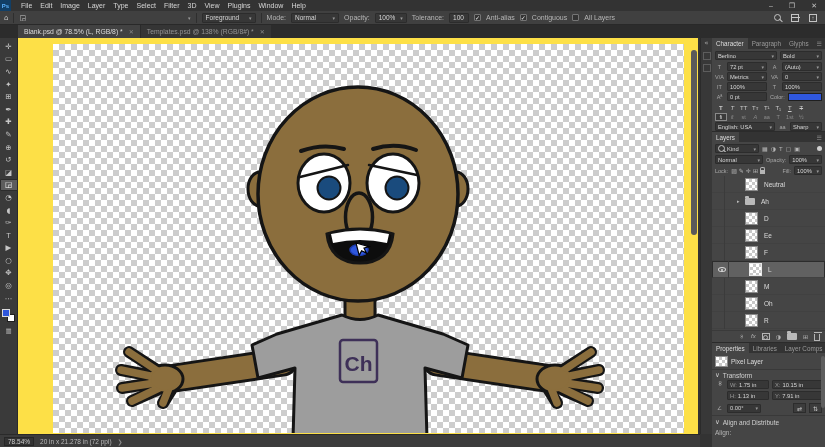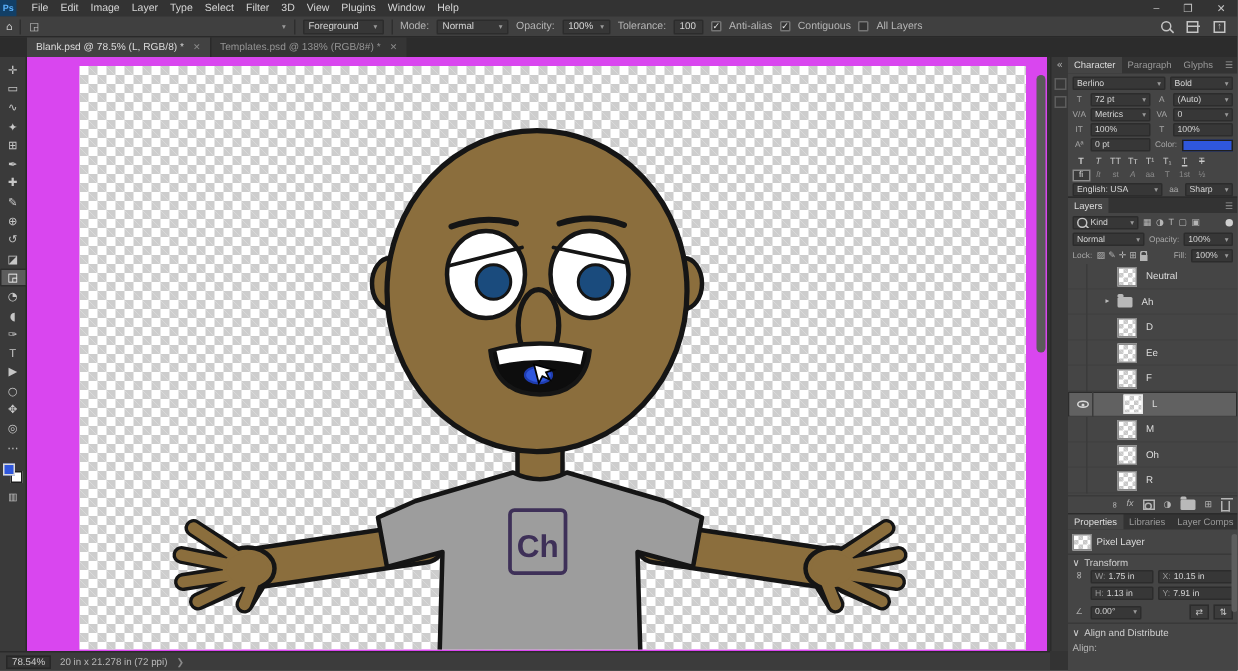--- a/index.html
+++ b/index.html
@@ -43,21 +43,21 @@
   .toolbar{position:absolute;left:0;top:38px;width:18px;height:396px;background:#3a3a3a;border-right:1px solid #2b2b2b;
            display:flex;flex-direction:column;align-items:center;padding-top:2px;}
   .tool{width:18px;height:12.6px;display:flex;align-items:center;justify-content:center;font-size:7.5px;color:#c6c6c6;}
   .tool.sel{background:#5d5d5d;color:#fff;}
   .swatches{position:relative;width:18px;height:18px;margin-top:3px;}
   .sw-bg{position:absolute;left:7px;top:7px;width:8px;height:8px;background:#fff;border:1px solid #1f1f1f;}
   .sw-fg{position:absolute;left:2px;top:2px;width:8px;height:8px;border:1px solid #dadada;}
   .tool.small{height:11px;font-size:6.5px;}
 
   
-  .canvas{position:absolute;left:18px;top:38px;width:680px;height:396px;background:#d946ef;}
+  .canvas{position:absolute;left:18px;top:38px;width:680px;height:396px;background:#fde047;}
   .document{position:absolute;left:35px;top:6px;width:631px;height:389px;
     background-color:#fff;
     background-image:linear-gradient(45deg,#cdcdcd 25%,transparent 25%,transparent 75%,#cdcdcd 75%),
                      linear-gradient(45deg,#cdcdcd 25%,transparent 25%,transparent 75%,#cdcdcd 75%);
     background-position:0 0,6px 6px;background-size:12px 12px;}
   .vscroll{position:absolute;left:673px;top:12px;width:6px;height:185px;background:#5a5a5a;border-radius:3px;}
 
   
   .dockstrip{position:absolute;left:700px;top:38px;width:12px;height:396px;background:#383838;border-left:1px solid #2b2b2b;text-align:center;}
   .dockstrip .coll{font-size:7px;color:#a8a8a8;line-height:10px;}

